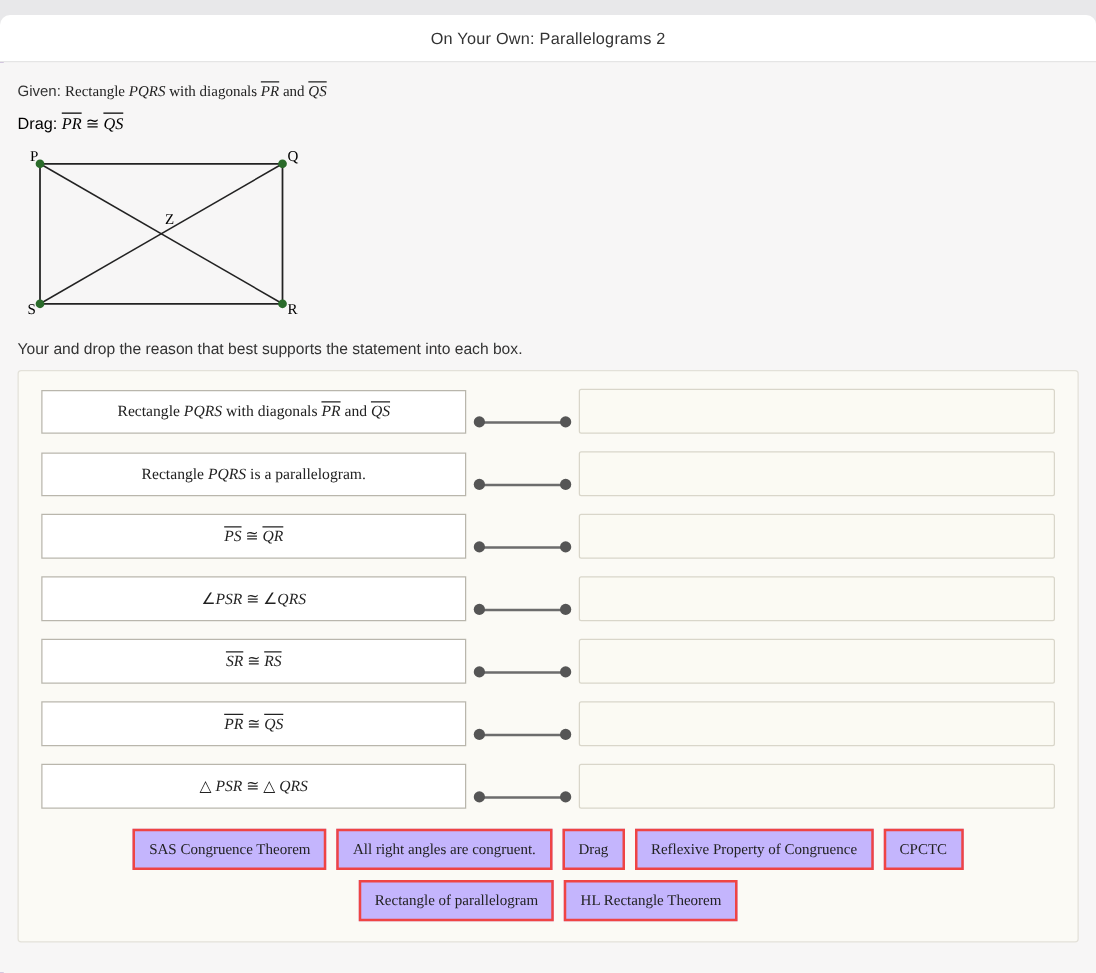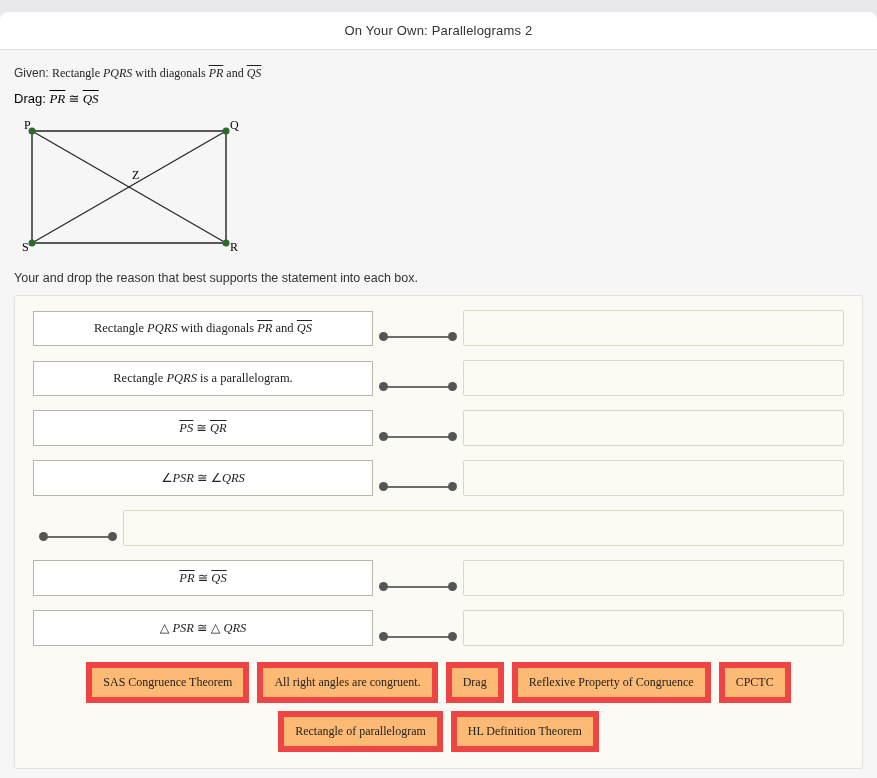--- a/index.html
+++ b/index.html
@@ -20,21 +20,21 @@
 .proof-panel{border:1px solid #e3e1d9;background:#fbfaf5;border-radius:3px;padding:14px 18px 16px 18px}
 .row{display:flex;align-items:flex-end;margin-bottom:14px}
 .stmt{flex:0 0 340px;border:1px solid #b9b6ac;background:#fff;padding:9px 8px;font-size:12.5px;color:#222;text-align:center;font-family:"Times New Roman",serif}
 .conn{flex:0 0 90px;height:20px;position:relative;display:flex;align-items:center;justify-content:center}
 .conn::before{content:"";position:absolute;left:10px;right:10px;top:50%;height:2px;background:#6c6c6c}
 .conn .dot{width:9px;height:9px;border-radius:50%;background:#555;position:absolute}
 .conn .dot.l{left:6px}
 .conn .dot.r{right:6px}
 .drop{flex:1;border:1px solid #d9d6ca;background:#fbfaf3;height:36px;border-radius:2px}
 .bank{margin-top:16px;display:flex;flex-wrap:wrap;gap:8px;justify-content:center}
-.chip{border:6px solid #ef4444;background:#fdba74;padding:7px 11px;font-size:12px;font-family:"Times New Roman",serif;color:#222;cursor:grab}
+.chip{border:2px solid #ef4444;background:#c4b5fd;padding:7px 11px;font-size:12px;font-family:"Times New Roman",serif;color:#222;cursor:grab}
 .left-accent{position:absolute;left:0;top:38px;bottom:0;width:3px;background:#6a3fa0}
 </style>
 </head>
 <body>
 
 <div class="window">
   <div class="left-accent"></div>
 
   <div class="title-bar">
     <span>On Your Own: Parallelograms 2</span>
@@ -106,20 +106,21 @@
           </div>
           <div class="row">
             <div class="stmt">∠<span class="serif"><i>PSR</i></span> ≅ ∠<span class="serif"><i>QRS</i></span></div>
             <div class="conn">
               <span class="dot l"></span>
               <span class="dot r"></span>
             </div>
             <div class="drop"></div>
           </div>
           <div class="row">
+            <div class="stmt"><span class="over serif"><i>SR</i></span> ≅ <span class="over serif"><i>RS</i></span></div>
             <div class="conn">
               <span class="dot l"></span>
               <span class="dot r"></span>
             </div>
             <div class="drop"></div>
           </div>
           <div class="row">
             <div class="stmt"><span class="over serif"><i>PR</i></span> ≅ <span class="over serif"><i>QS</i></span></div>
             <div class="conn">
               <span class="dot l"></span>
@@ -137,18 +138,18 @@
           </div>
         </div>
 
       <div class="bank" id="bank">
           <div class="chip">SAS Congruence Theorem</div>
           <div class="chip">All right angles are congruent.</div>
           <div class="chip">Drag</div>
           <div class="chip">Reflexive Property of Congruence</div>
           <div class="chip">CPCTC</div>
           <div class="chip">Rectangle of parallelogram</div>
-          <div class="chip">HL Definition Theorem</div>
+          <div class="chip">HL Rectangle Theorem</div>
         </div>
     </div>
 
   </div>
 </div>
 
 </body></html>

